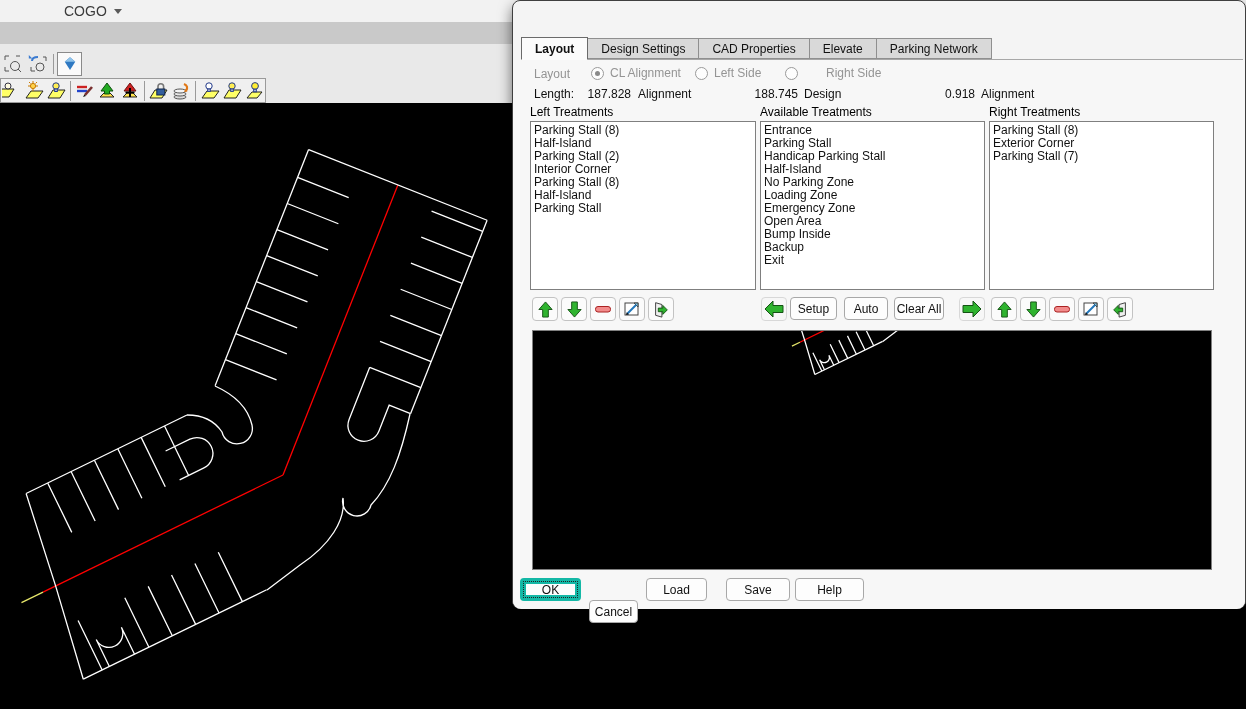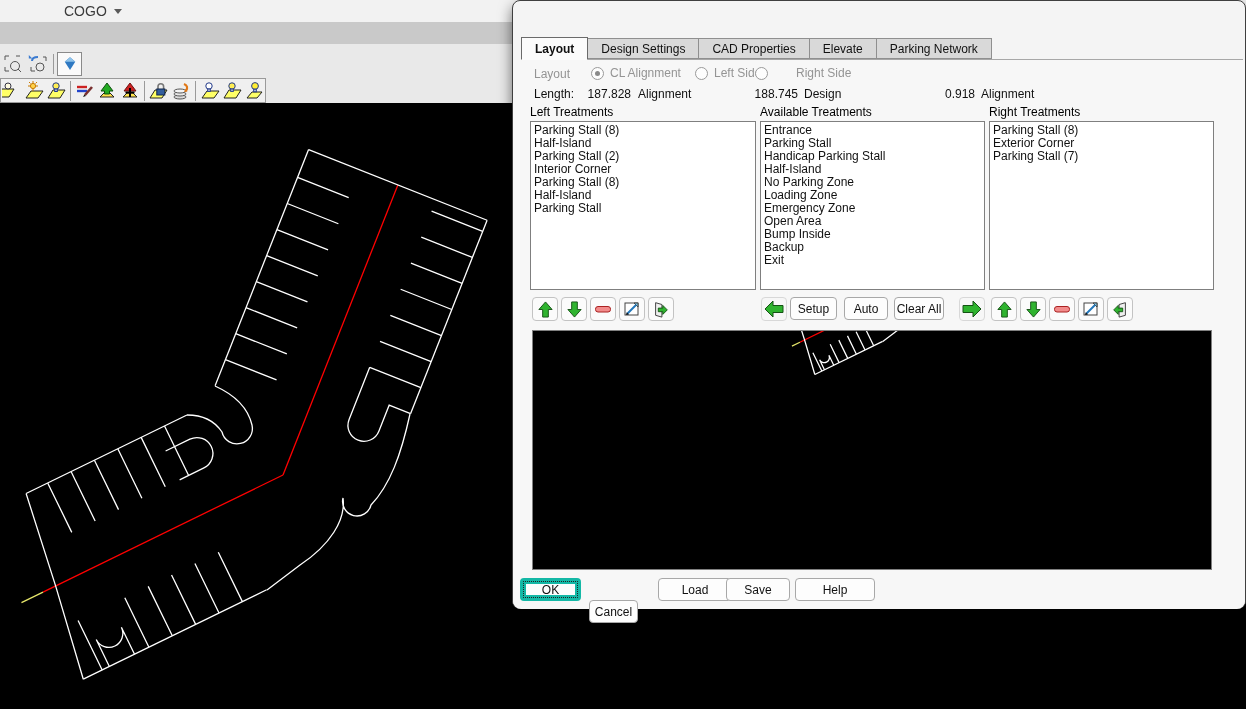--- a/index.html
+++ b/index.html
@@ -240,21 +240,21 @@
 
       <span class="abs disabled-label" style="left:21px;top:7px">Layout</span>
       <div class="radio-item" style="left: 78px; top: 6px;">
           <span class="radio checked"></span>
           <span>CL Alignment</span>
         </div>
         <div class="radio-item" style="left: 182px; top: 6px;">
           <span class="radio"></span>
           <span>Left Side</span>
         </div>
-        <div class="radio-item" style="left: 242px; top: 6px; gap: 28px;">
+        <div class="radio-item" style="left: 272px; top: 6px; gap: 28px;">
           <span class="radio"></span>
           <span>Right Side</span>
         </div>
         <div id="radio-row"></div>
 
       <span class="abs" style="left:21px;top:27px">Length:</span>
       <span class="abs num" style="left:48px;top:27px;width:70px">187.828</span>
       <span class="abs" style="left:125px;top:27px">Alignment</span>
       <span class="abs num" style="left:215px;top:27px;width:70px">188.745</span>
       <span class="abs" style="left:291px;top:27px">Design</span>
@@ -370,18 +370,18 @@
       <div id="preview" class="abs" style="left:19px;top:270px;width:680px;height:240px">
         <svg width="678" height="238" viewBox="0 0 678 238">
           <g transform="translate(251,-207.85) scale(0.37)">
             <use href="#lot" stroke-width="3.4"></use>
           </g>
         </svg>
       </div>
 
       <button class="abs push-btn" id="btn-ok" style="left:7px;top:518px;width:61px">OK</button>
       <button class="abs push-btn" style="left:76px;top:540px;width:49px">Cancel</button>
-      <button class="abs push-btn" style="left:145px;top:518px;width:74px">Load</button>
+      <button class="abs push-btn" style="left:133px;top:518px;width:61px">Load</button>
       <button class="abs push-btn" style="left:213px;top:518px;width:64px">Save</button>
-      <button class="abs push-btn" style="left:282px;top:518px;width:80px">Help</button>
+      <button class="abs push-btn" style="left:282px;top:518px;width:69px">Help</button>
     </div>
   </div>
 </div>
 
 </body></html>

